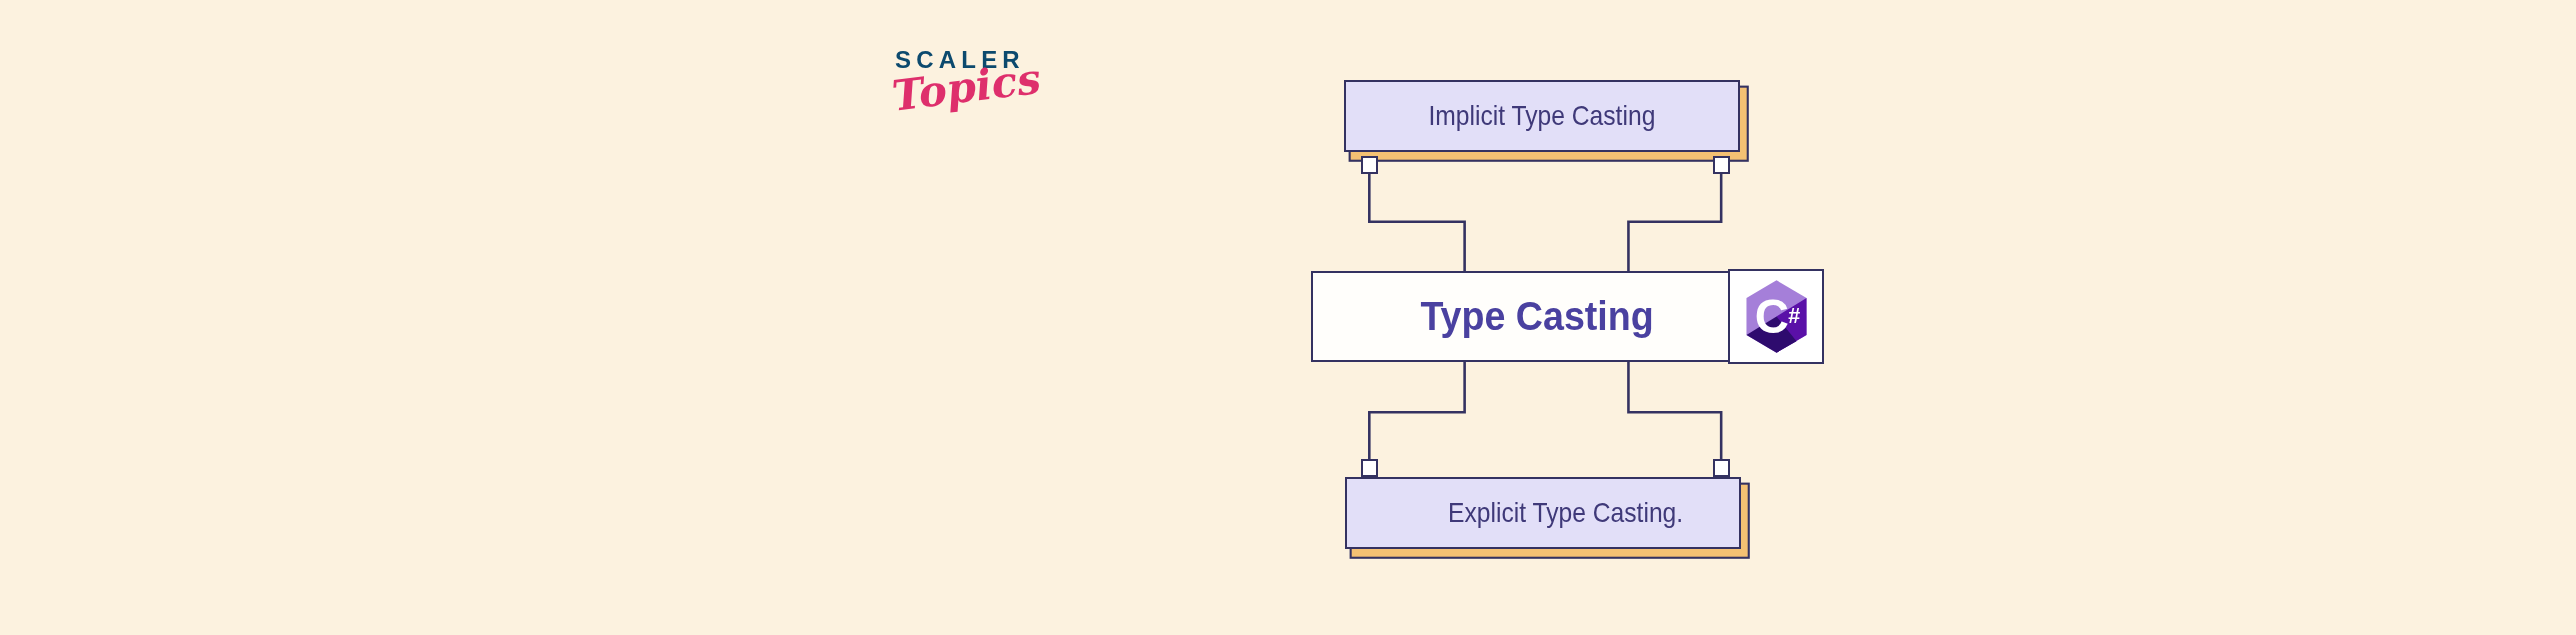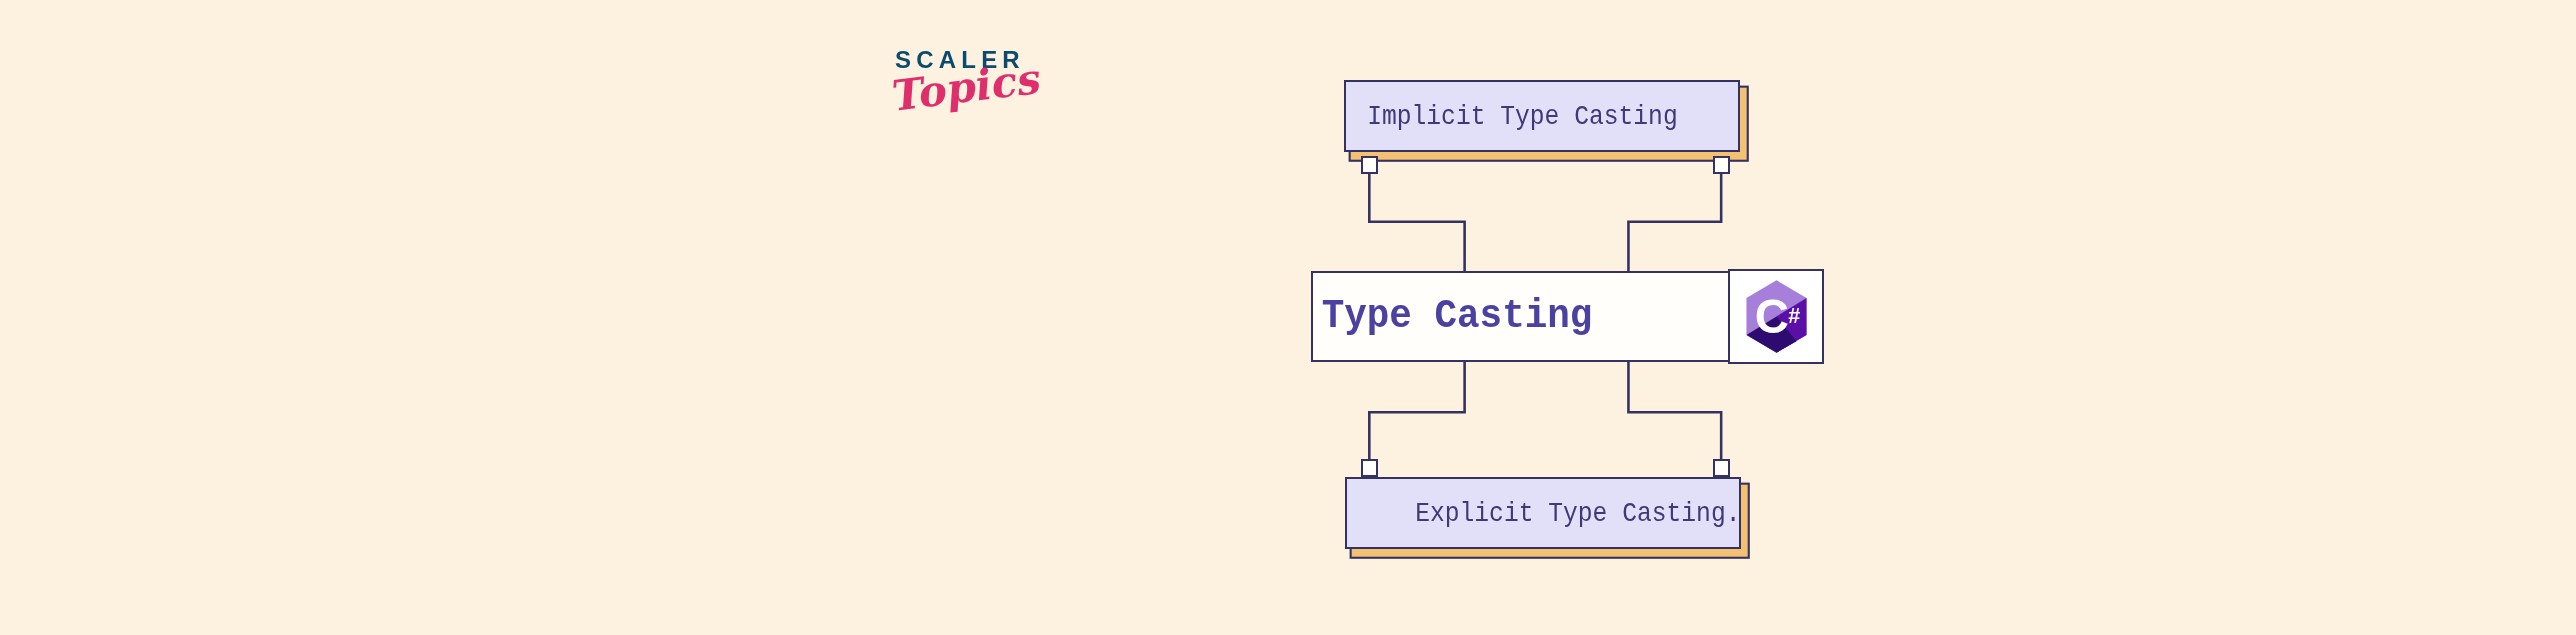--- a/index.html
+++ b/index.html
@@ -69,21 +69,21 @@
     border: 2.1px solid #343261;
   }
 
   
   .node {
     position: absolute;
     box-sizing: border-box;
     border: 2.1px solid #343261;
     display: flex;
     align-items: center;
-    font-family: Liberation Mono, monospace;
+    justify-content: center;
   }
   .node.lavender {
     background: #e2dff8;
     box-shadow: 6.7px 7.7px 0 0 #f4c173, 6.7px 7.7px 0 2.1px #343261;
   }
   .node.white {
     background: #fffefb;
     border-width: 2.6px;
     margin-left: 42px;
   }

